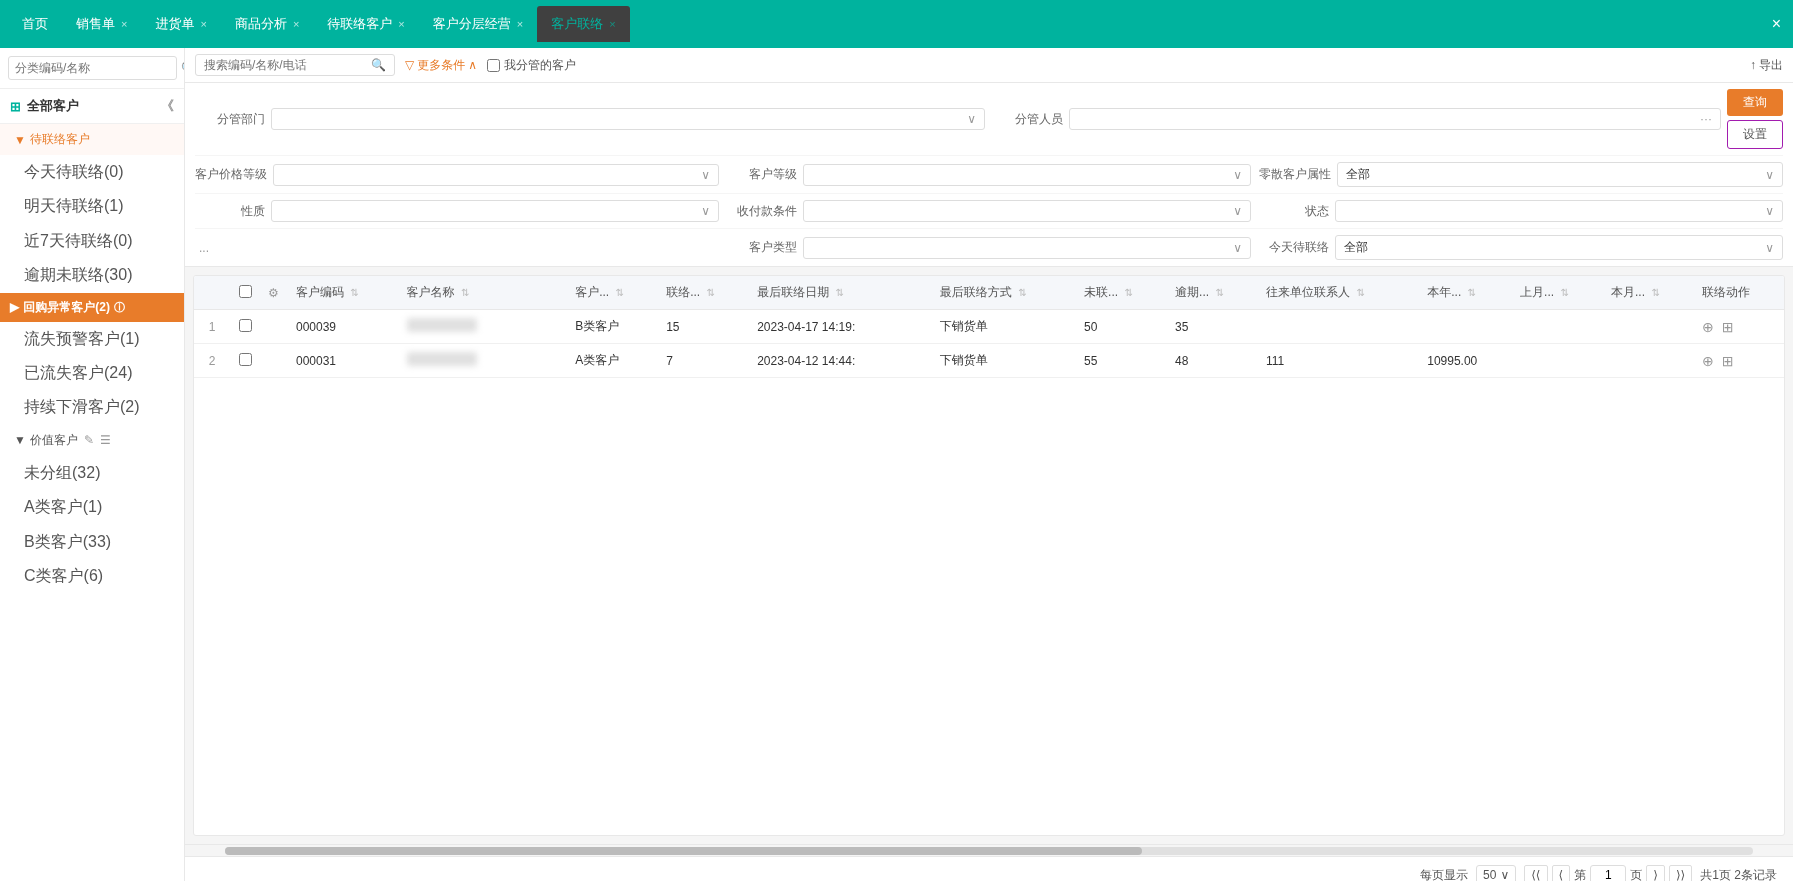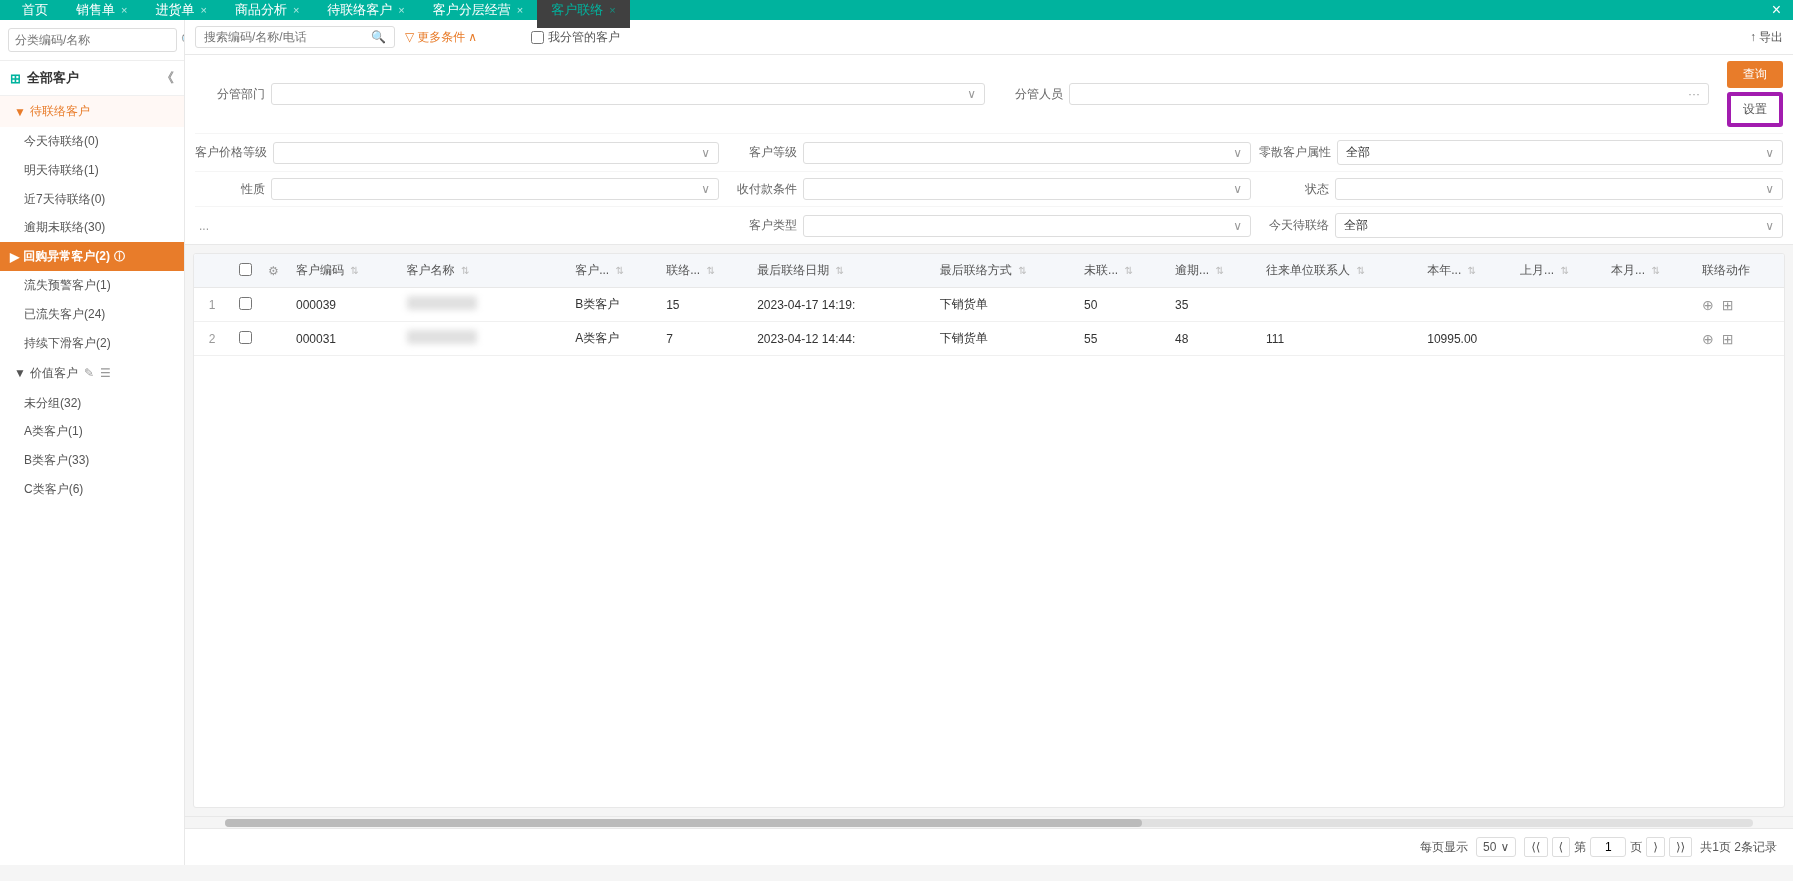--- a/index.html
+++ b/index.html
@@ -1,20 +1,20 @@
 <!DOCTYPE html>
 <html><head>
   <meta charset="utf-8">
   <style>
     * { box-sizing: border-box; margin: 0; padding: 0; }
     body { font-family: 'Microsoft YaHei', Arial, sans-serif; font-size: 12px; background: #f5f5f5; color: #333; overflow: hidden; }
 
     
     .top-nav {
-      display: flex; align-items: center; background: #00b39e; height: 20px; padding: 0 8px;
+      display: flex; align-items: center; background: #00b39e; height: 48px; padding: 0 8px;
       position: relative;
     }
     .top-nav .nav-item {
       color: #fff; padding: 0 14px; height: 36px; display: flex; align-items: center; cursor: pointer; font-size: 13px; white-space: nowrap;
     }
     .top-nav .nav-item.active { background: #404040; color: #00b39e; border-radius: 3px 3px 0 0; }
     .top-nav .nav-item .close-x { margin-left: 6px; font-size: 11px; opacity: 0.7; }
     .top-nav .close-all { position: absolute; right: 12px; color: #fff; cursor: pointer; font-size: 16px; }
 
     
@@ -32,21 +32,21 @@
     }
     .sidebar-section-title .grid-icon { margin-right: 6px; color: #00b39e; }
     .sidebar-section-title .collapse-icon { margin-left: auto; color: #999; }
 
     .sidebar-group-title {
       display: flex; align-items: center; padding: 7px 10px 7px 14px; color: #e87c2a; font-size: 12px; cursor: pointer; background: #fff8f5;
     }
     .sidebar-group-title .arrow { margin-right: 4px; }
 
     .sidebar-item {
-      padding: 6px 10px 6px 24px; color: #555; font-size: 12px; cursor: pointer; line-height: 1.4;
+      padding: 6px 10px 6px 24px; color: #555; font-size: 16px; cursor: pointer; line-height: 1.4;
     }
 
     .sidebar-group2-title {
       display: flex; align-items: center; padding: 7px 10px 7px 14px; color: #555; font-size: 12px; cursor: pointer;
     }
     .sidebar-group2-title .arrow { margin-right: 4px; }
     .sidebar-group2-title .edit-icon { margin-left: 6px; color: #999; }
 
     
     .tooltip-box {
@@ -56,38 +56,38 @@
 
     
     .content-area { flex: 1; display: flex; flex-direction: column; overflow: hidden; background: #f5f5f5; }
 
     
     .filter-bar { background: #fff; padding: 6px 10px; border-bottom: 1px solid #e8e8e8; display: flex; align-items: center; gap: 10px; }
     .filter-bar .search-box { display: flex; align-items: center; border: 1px solid #ddd; border-radius: 3px; padding: 3px 8px; background: #fff; min-width: 200px; }
     .filter-bar .search-box input { border: none; outline: none; font-size: 12px; flex: 1; min-width: 150px; }
     .filter-bar .search-box .si { color: #ccc; margin-left: 4px; }
     .more-conditions { color: #e87c2a; cursor: pointer; font-size: 12px; display: flex; align-items: center; gap: 3px; }
-    .my-customer { display: flex; align-items: center; gap: 4px; font-size: 12px; color: #555; cursor: pointer; margin-left: 44px; }
+    .my-customer { display: flex; align-items: center; gap: 4px; font-size: 12px; color: #555; cursor: pointer; }
     .my-customer input[type=checkbox] { cursor: pointer; }
     .export-btn { margin-left: auto; color: #555; cursor: pointer; font-size: 12px; display: flex; align-items: center; gap: 3px; }
 
     
     .advanced-filter { background: #fff; border-bottom: 1px solid #e8e8e8; padding: 0 10px; }
     .filter-row { display: flex; align-items: center; padding: 6px 0; border-bottom: 1px solid #f5f5f5; gap: 8px; }
     .filter-row:last-child { border-bottom: none; }
     .filter-cell { display: flex; align-items: center; flex: 1; gap: 6px; }
     .filter-label { color: #666; font-size: 12px; white-space: nowrap; min-width: 70px; text-align: right; }
     .filter-select { flex: 1; display: flex; align-items: center; border: 1px solid #ddd; border-radius: 3px; padding: 3px 8px; background: #fff; cursor: pointer; font-size: 12px; min-width: 120px; }
     .filter-select .arrow { margin-left: auto; color: #999; }
     .filter-input { flex: 1; border: 1px solid #ddd; border-radius: 3px; padding: 3px 8px; background: #fff; font-size: 12px; outline: none; min-width: 120px; }
     .filter-dots { color: #999; cursor: pointer; margin-left: 4px; }
 
-    .action-buttons { display: flex; flex-direction: column; gap: 4px; margin-left: 12px; }
+    .action-buttons { display: flex; flex-direction: column; gap: 4px; margin-left: 0; }
     .btn-query { background: #e87c2a; color: #fff; border: none; border-radius: 3px; padding: 5px 16px; cursor: pointer; font-size: 12px; }
-    .btn-settings { background: #fff; color: #555; border: 4px solid #a21caf; border-radius: 3px; padding: 5px 12px; cursor: pointer; font-size: 12px; }
+    .btn-settings { background: #fff; color: #555; border: 1px solid #a21caf; border-radius: 3px; padding: 5px 12px; cursor: pointer; font-size: 12px; }
 
     
     .table-wrapper { flex: 1; overflow: auto; background: #fff; margin: 8px; border: 1px solid #e8e8e8; border-radius: 3px; }
     table { width: 100%; border-collapse: collapse; font-size: 12px; }
     table thead tr { background: #f5f7fa; }
     table thead th { padding: 8px 8px; text-align: left; color: #555; font-weight: normal; border-bottom: 1px solid #e8e8e8; white-space: nowrap; position: relative; }
     table thead th .sort-icon { color: #bbb; font-size: 10px; margin-left: 3px; }
     table tbody tr { border-bottom: 1px solid #f0f0f0; background: #fff; }
     table tbody td { padding: 8px 8px; color: #333; white-space: nowrap; }
     .row-num { color: #999; width: 30px; text-align: center; }

